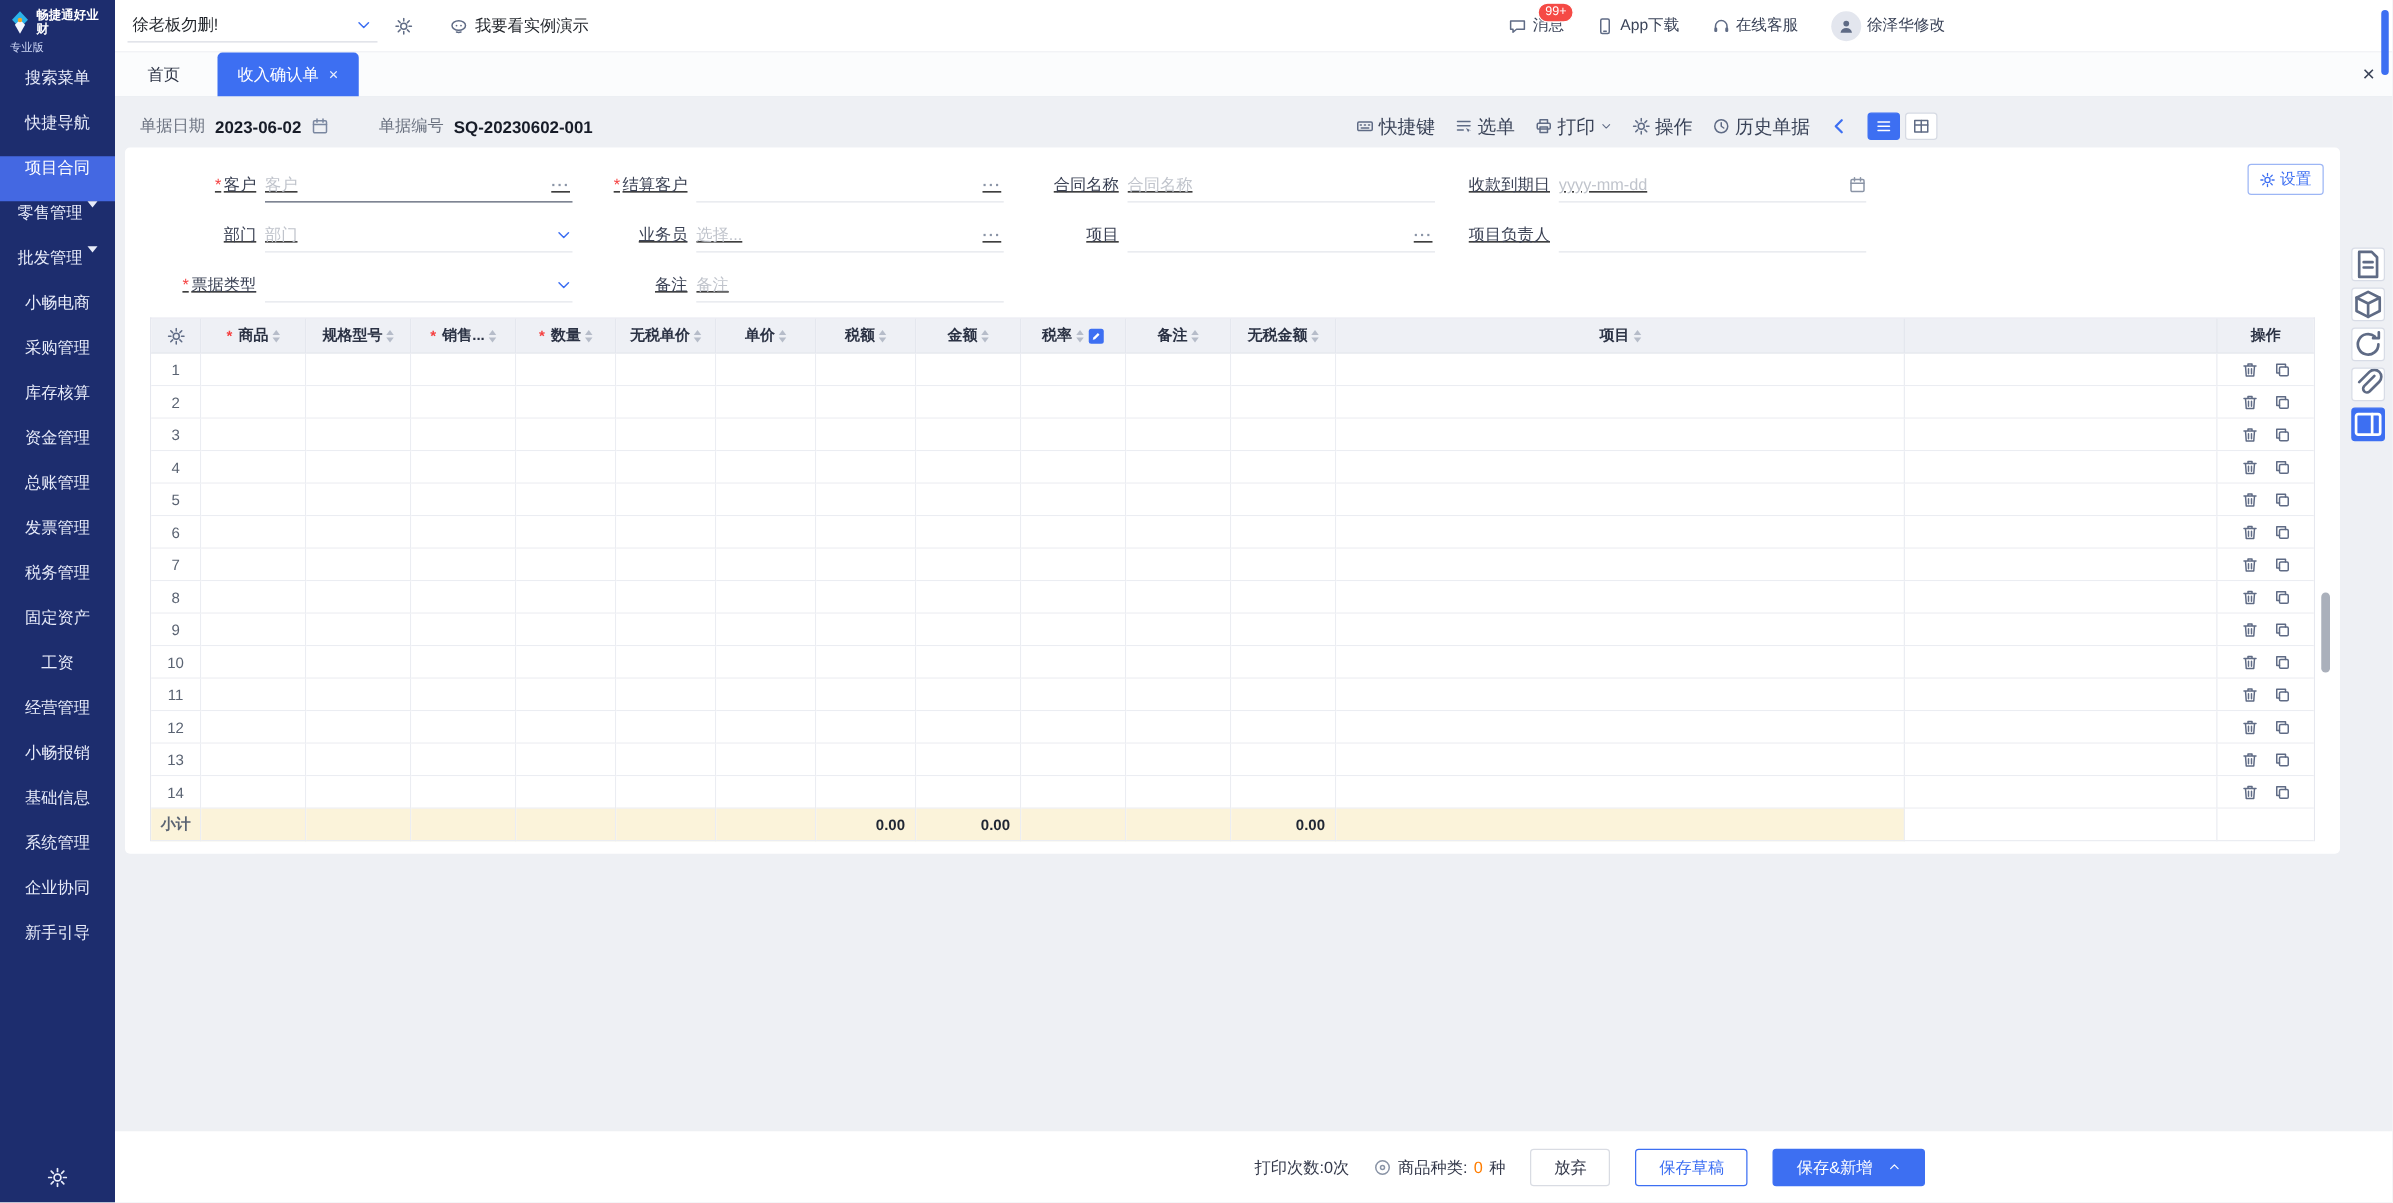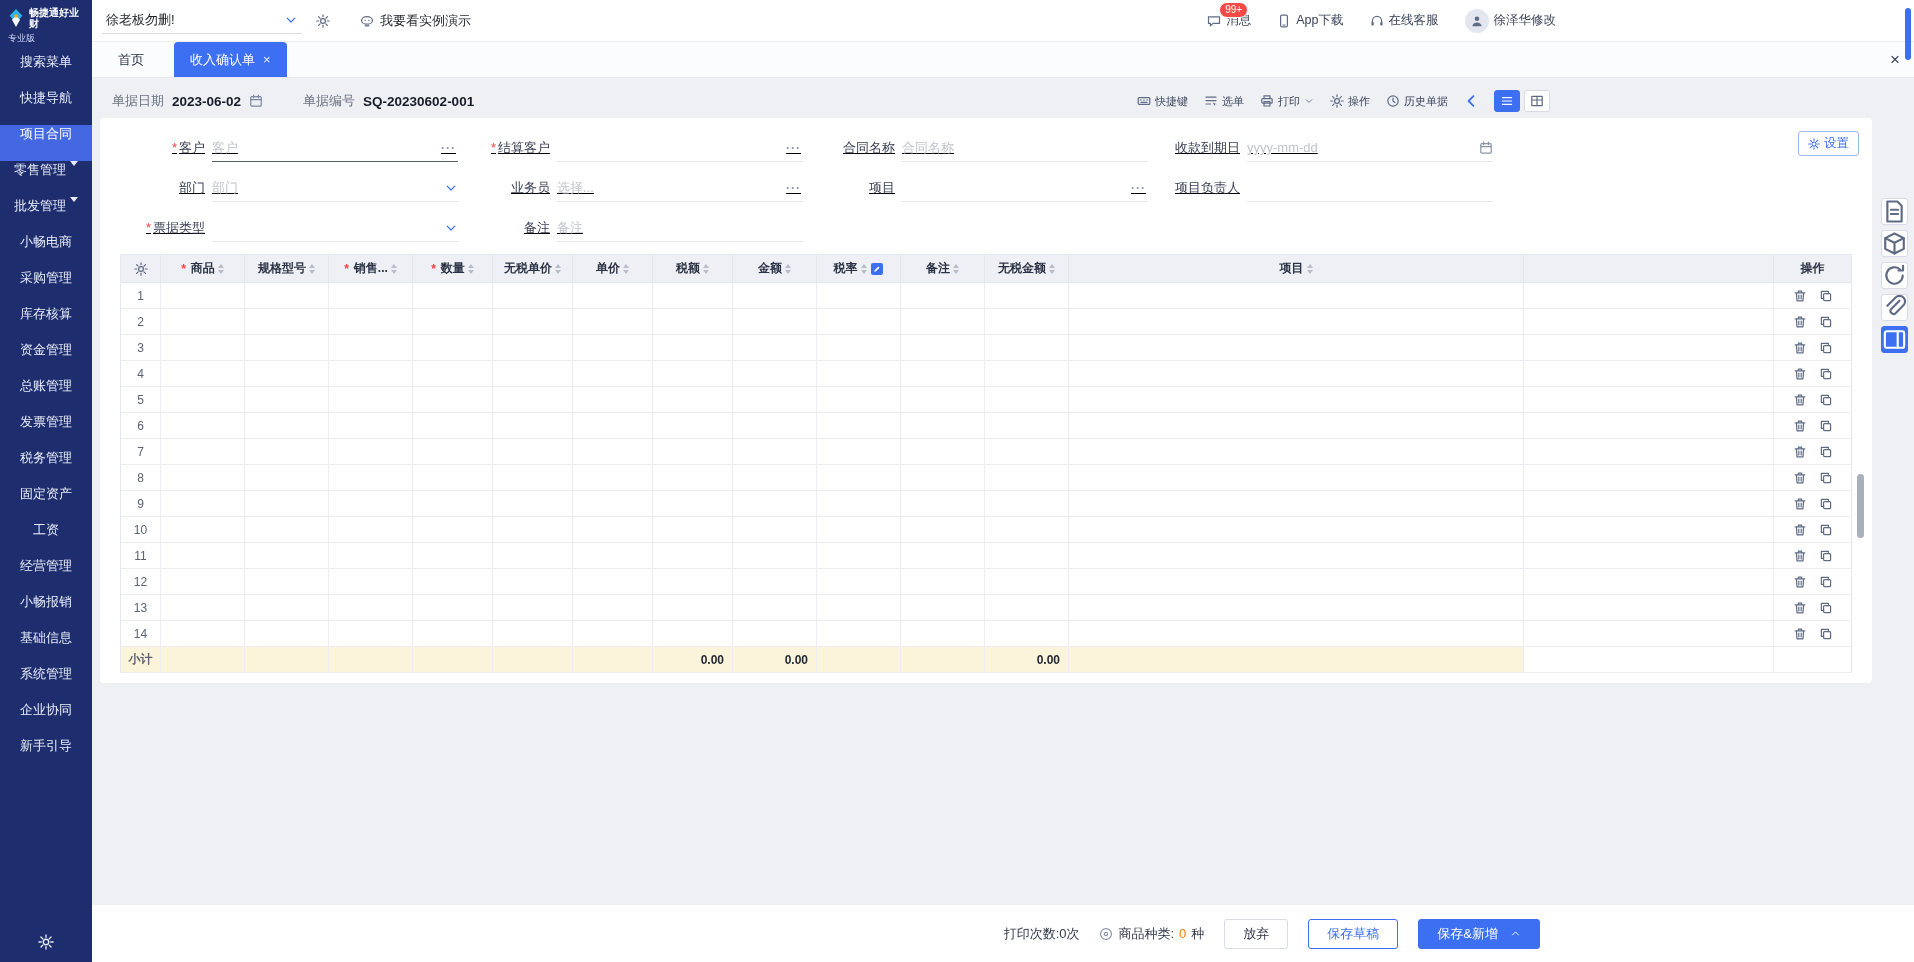--- a/index.html
+++ b/index.html
@@ -25,36 +25,36 @@
 
   .topbar{height:42px;background:#fff;display:flex;align-items:center;padding:0 0 0 10px;border-bottom:1px solid #eef0f3;color:#3a4358;}
   .company-select{width:200px;height:26px;border-bottom:1px solid #d9dce3;display:flex;align-items:center;justify-content:space-between;font-size:13px;color:#1f2329;cursor:pointer;padding:0 4px;}
   .company-select .icn{color:#3d6ff2;}
   .topbar-gear{margin-left:14px;color:#5f6b85;cursor:pointer;}
   .demo-link{margin-left:30px;display:flex;align-items:center;gap:6px;font-size:13px;color:#1f2329;cursor:pointer;}
   .demo-link .icn{color:#5f6b85;}
   .topbar-right{margin-left:auto;margin-right:358px;display:flex;align-items:center;gap:26px;}
   .tb-item{display:flex;align-items:center;gap:5px;font-size:12.5px;color:#3a4358;cursor:pointer;position:relative;}
   .tb-item .icn{color:#5f6b85;}
-  .badge{position:absolute;top:-10px;left:12px;background:#f54a45;color:#fff;font-size:10px;line-height:1;padding:2px 5px;border-radius:8px;border:1px solid #fff;}
+  .badge{position:absolute;top:-10px;left:23px;background:#f54a45;color:#fff;font-size:10px;line-height:1;padding:2px 5px;border-radius:8px;border:1px solid #fff;}
   .avatar{width:24px;height:24px;border-radius:50%;background:#e3e6ee;color:#8a94a6;display:flex;align-items:center;justify-content:center;}
 
   .tabbar{height:36px;background:#fbfcfd;border-bottom:1px solid #e8eaef;display:flex;align-items:stretch;padding-left:10px;position:relative;}
   .tab{display:flex;align-items:center;padding:0 16px;font-size:13px;color:#2b3244;cursor:pointer;gap:8px;}
   .tab.active{background:#3d6ff2;color:#fff;border-radius:4px 4px 0 0;margin-left:14px;}
   .tab-x{font-size:13px;line-height:1;opacity:.9;cursor:pointer;}
   .tabbar-close{position:absolute;right:14px;top:0;height:36px;display:flex;align-items:center;font-size:17px;color:#3a4358;cursor:pointer;}
 
   .content{flex:1;position:relative;padding:6px 42px 0 8px;min-height:0;}
   .doc-header{height:34px;display:flex;align-items:center;padding-left:12px;font-size:13px;color:#6b7280;}
   .doc-group{display:flex;align-items:center;gap:8px;margin-right:40px;}
   .doc-val{color:#171c28;font-weight:700;font-size:13.5px;}
   .doc-group .icn{color:#7a87a0;cursor:pointer;}
   .doc-actions{margin-left:auto;margin-right:322px;display:flex;align-items:center;gap:16px;}
-  .doc-act{display:flex;align-items:center;gap:4px;font-size:11px;color:#3a4358;cursor:pointer;}
+  .doc-act{display:flex;align-items:center;gap:4px;font-size:15px;color:#3a4358;cursor:pointer;}
   .doc-act .icn{color:#5f6b85;}
   .doc-act .icn.sm svg{width:10px;height:10px;}
   .arrow-left{color:#3d6ff2;cursor:pointer;}
   .view-toggles{display:flex;gap:4px;}
   .vtog{width:26px;height:22px;border:1px solid #d6dae3;border-radius:3px;background:#fff;display:flex;align-items:center;justify-content:center;color:#5f6b85;cursor:pointer;}
   .vtog.active{background:#3d6ff2;border-color:#3d6ff2;color:#fff;}
 
   .card{background:#fff;border-radius:4px;position:relative;padding:10px 20px 10px 20px;}
   .settings-btn{position:absolute;top:13px;right:13px;height:25px;padding:0 9px;border:1px solid #9db6f5;border-radius:3px;background:#fff;color:#3d6ff2;font-size:12.5px;display:flex;align-items:center;gap:4px;cursor:pointer;}
   .settings-btn .icn svg{width:12px;height:12px;}

